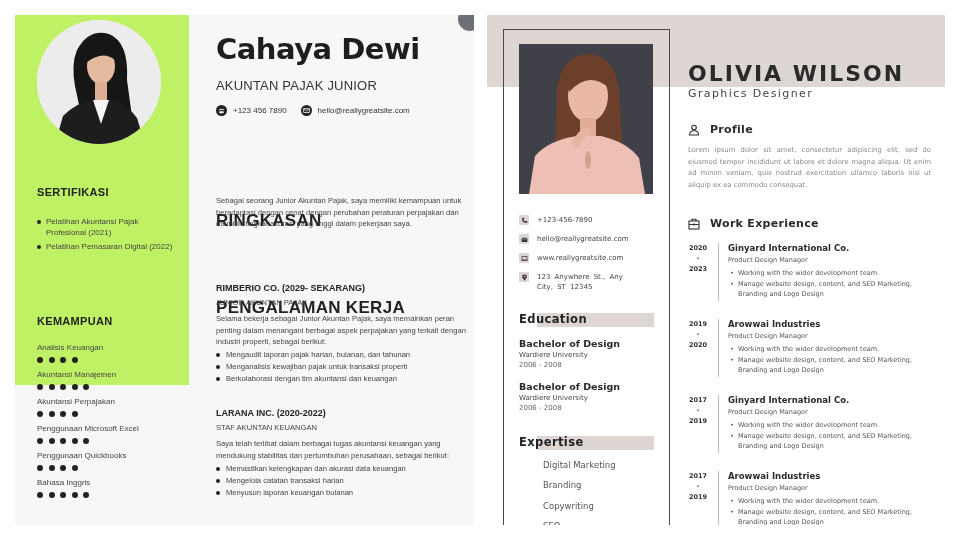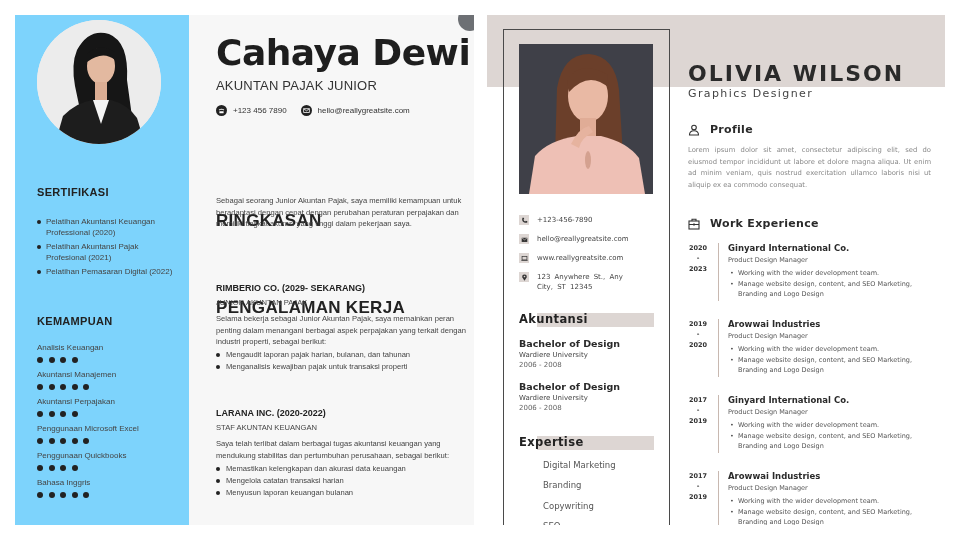--- a/index.html
+++ b/index.html
@@ -1,36 +1,36 @@
 <!DOCTYPE html>
 <html><head>
   <meta charset="utf-8">
   <style>
     * { box-sizing: border-box; margin: 0; padding: 0; }
     html, body { width: 960px; height: 540px; overflow: hidden; background: #ffffff; }
     body { position: relative; font-family: "Liberation Sans", sans-serif; color: #222; }
 
     
     .resume-a { position: absolute; left: 15px; top: 15px; width: 459px; height: 510px; background: #f7f7f7; overflow: hidden; }
-    .a-side { position: absolute; left: 0; top: 0; width: 174px; height: 510px; background: #7dd3fc; }
+    .a-side { position: absolute; left: 0; top: 0; width: 174px; height: 370px; background: #bef264; }
     .a-photo { position: absolute; left: 22px; top: 5px; width: 124px; height: 124px; border-radius: 50%; background: #eeeeee; overflow: hidden; }
     .a-photo svg { width: 100%; height: 100%; display: block; }
     .a-side h3 { position: absolute; left: 22px; font-size: 11px; font-weight: bold; letter-spacing: 0.3px; color: #222; }
     .a-cert-list { position: absolute; left: 22px; top: 201px; width: 140px; list-style: none; }
     .a-cert-list li { position: relative; padding-left: 9px; font-size: 8px; line-height: 11px; color: #444; margin-bottom: 3px; }
     .a-cert-list li::before { content: ""; position: absolute; left: 0; top: 4px; width: 4px; height: 4px; border-radius: 50%; background: #222; }
     .a-skills { position: absolute; left: 22px; top: 328px; width: 140px; }
     .a-skill { height: 27px; }
     .a-skill .label { font-size: 8px; color: #444; line-height: 10px; display: block; }
     .a-skill .dots { margin-top: 4px; display: flex; gap: 5.5px; }
     .a-skill .dot { width: 6px; height: 6px; border-radius: 50%; background: #222; }
     .a-skill .dot.off { background: transparent; }
 
     .a-main { position: absolute; left: 201px; top: 0; width: 250px; }
-    .a-name { position: absolute; left: 0; top: 17px; font-size: 36px; font-weight: 800; color: #1e1e1e; letter-spacing: -0.5px; white-space: nowrap; font-family: "DejaVu Sans", sans-serif; }
+    .a-name { position: absolute; left: 0; top: 17px; font-size: 29px; font-weight: 800; color: #1e1e1e; letter-spacing: -0.5px; white-space: nowrap; font-family: "DejaVu Sans", sans-serif; }
     .a-role { position: absolute; left: 0; top: 63px; font-size: 13px; color: #333; letter-spacing: 0.2px; white-space: nowrap; }
     .a-contact { position: absolute; left: 0; top: 90px; display: flex; align-items: center; gap: 14px; white-space: nowrap; }
     .a-contact .item { display: flex; align-items: center; gap: 6px; font-size: 8px; color: #333; }
     .a-contact .ci { width: 11px; height: 11px; border-radius: 50%; background: #222; display: inline-flex; align-items: center; justify-content: center; }
     .a-contact .ci svg { width: 7px; height: 7px; }
     .a-main h2 { position: absolute; left: 0; font-size: 17px; font-weight: bold; color: #222; letter-spacing: 0.3px; white-space: nowrap; margin-top: 48px; }
     .a-para { position: absolute; left: 0; width: 252px; font-size: 7.6px; line-height: 11.5px; color: #444; }
     .a-job-title { position: absolute; left: 0; font-size: 9px; font-weight: bold; color: #222; white-space: nowrap; }
     .a-job-sub { position: absolute; left: 0; font-size: 7.6px; color: #444; white-space: nowrap; }
     .a-bullets { position: absolute; left: 0; width: 252px; list-style: none; }
@@ -85,21 +85,20 @@
         <path d="M40 30 Q52 8 72 14 Q92 22 90 60 L96 104 Q70 112 46 104 L38 66 Q34 44 40 30Z" fill="#161616"></path>
         <ellipse cx="64" cy="46" rx="14" ry="18" fill="#e3b9a0"></ellipse>
         <path d="M50 34 Q62 22 78 32 L78 40 Q66 30 50 42Z" fill="#161616"></path>
         <path d="M18 124 L26 96 Q40 82 56 80 L74 80 Q90 84 100 98 L108 124Z" fill="#1d1d1d"></path>
         <path d="M56 80 L64 104 L72 80Z" fill="#f5f5f5"></path>
         <path d="M58 62 L70 62 L70 80 L58 80Z" fill="#dcae94"></path>
       </svg>
     </div>
     <h3 style="top:171px">SERTIFIKASI</h3>
     <ul class="a-cert-list">
-      <li>Pelatihan Akuntansi Keuangan Professional (2020)</li>
       <li>Pelatihan Akuntansi Pajak Profesional (2021)</li>
       <li>Pelatihan Pemasaran Digital (2022)</li>
     </ul>
     <h3 style="top:300px">KEMAMPUAN</h3>
     <div class="a-skills">
       <div class="a-skill">
         <span class="label">Analisis Keuangan</span>
         <div class="dots">
             <i class="dot"></i>
             <i class="dot"></i>
@@ -188,20 +187,21 @@
     <p class="a-para" style="top:180px">Sebagai seorang Junior Akuntan Pajak, saya memiliki kemampuan untuk beradaptasi dengan cepat dengan perubahan peraturan perpajakan dan memiliki tingkat akurasi yang tinggi dalam pekerjaan saya.</p>
 
     <h2 style="top:235px">PENGALAMAN KERJA</h2>
 
     <div class="a-job-title" style="top:268px">RIMBERIO CO. (2029- SEKARANG)</div>
     <div class="a-job-sub" style="top:283px">JUNIOR AKUNTAN PAJAK</div>
     <p class="a-para" style="top:298px">Selama bekerja sebagai Junior Akuntan Pajak, saya memainkan peran penting dalam menangani berbagai aspek perpajakan yang terkait dengan industri properti, sebagai berikut:</p>
     <ul class="a-bullets" style="top:334px">
       <li>Mengaudit laporan pajak harian, bulanan, dan tahunan</li>
       <li>Menganalisis kewajiban pajak untuk transaksi properti</li>
+      <li>Berkolaborasi dengan tim akuntansi dan keuangan</li>
     </ul>
 
     <div class="a-job-title" style="top:393px">LARANA INC. (2020-2022)</div>
     <div class="a-job-sub" style="top:408px">STAF AKUNTAN KEUANGAN</div>
     <p class="a-para" style="top:423px">Saya telah terlibat dalam berbagai tugas akuntansi keuangan yang mendukung stabilitas dan pertumbuhan perusahaan, sebagai berikut:</p>
     <ul class="a-bullets" style="top:448px">
       <li>Memastikan kelengkapan dan akurasi data keuangan</li>
       <li>Mengelola catatan transaksi harian</li>
       <li>Menyusun laporan keuangan bulanan</li>
     </ul>
@@ -258,21 +258,21 @@
             <path d="M5 9.5 L2 5 Q1 1 5 0.8 Q9 1 8 5Z" fill="#333"></path>
             <circle cx="5" cy="3.6" r="1.2" fill="#ddd6d3"></circle>
           </svg>
         </span>
       <span class="addr">123 Anywhere St., Any City, ST 12345</span>
     </div>
   </div>
 
   <div class="b-sec-title" style="top:298px">
     <div class="hl"></div>
-    <span>Akuntansi</span>
+    <span>Education</span>
   </div>
   <div class="b-edu" style="top:322px">
     <div class="deg">Bachelor of Design</div>
     <div class="uni">Wardiere University</div>
     <div class="yrs">2006 - 2008</div>
   </div>
   <div class="b-edu" style="top:365px">
     <div class="deg">Bachelor of Design</div>
     <div class="uni">Wardiere University</div>
     <div class="yrs">2006 - 2008</div>

